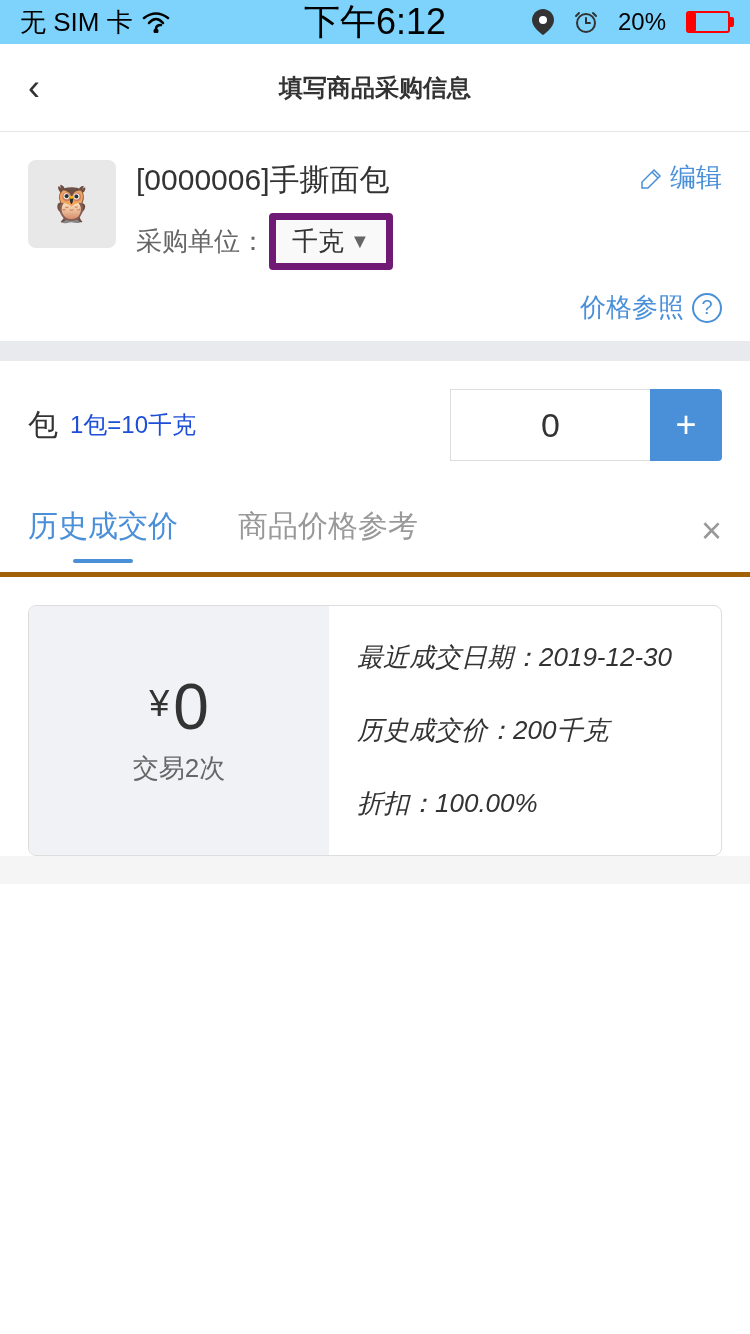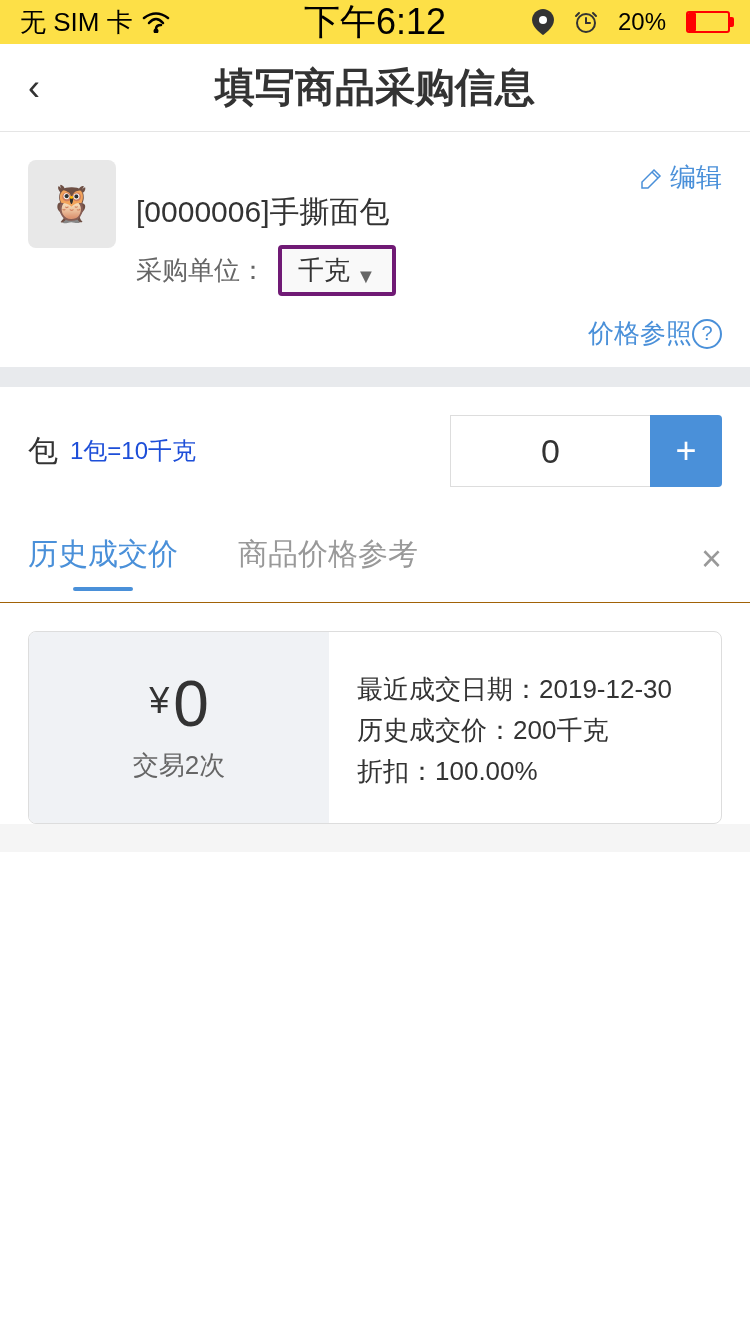--- a/index.html
+++ b/index.html
@@ -11,21 +11,21 @@
       font-family: -apple-system, "PingFang SC", "Helvetica Neue", Arial, sans-serif;
       background: #f5f5f5;
       font-size: 28px;
       color: #333;
     }
 
     
     .status-bar {
       width: 100%;
       height: 44px;
-      background: #fde047;
+      background: #7dd3fc;
       display: flex;
       align-items: center;
       justify-content: space-between;
       padding: 0 20px;
       font-size: 26px;
       color: #000;
     }
     .status-left {
       display: flex;
       align-items: center;
@@ -84,21 +84,21 @@
       border-bottom: 1px solid #e5e5e5;
     }
     .nav-back {
       position: absolute;
       left: 28px;
       font-size: 36px;
       color: #333;
       cursor: pointer;
     }
     .nav-title {
-      font-size: 40px;
+      font-size: 24px;
       font-weight: 600;
       color: #333;
     }
 
     
     .product-section {
       background: #fff;
       padding: 28px 28px 0 28px;
       margin-bottom: 0;
     }
@@ -129,60 +129,60 @@
       color: #999;
     }
     .product-info {
       flex: 1;
     }
     .product-name {
       font-size: 30px;
       font-weight: 500;
       color: #333;
       margin-bottom: 8px;
-      margin-top: 32px;
     }
     .product-unit-row {
       display: flex;
       align-items: center;
-      gap: 12px;
+      gap: 3px;
       margin-top: 12px;
     }
     .unit-label {
       font-size: 26px;
       color: #666;
     }
     .unit-select {
-      border: 4px solid #701a75;
+      border: 7px solid #701a75;
       border-radius: 4px;
       padding: 4px 16px;
       font-size: 26px;
       color: #333;
       background: #f9f9f9;
       display: flex;
-      align-items: flex-end;
+      align-items: center;
       gap: 6px;
     }
     .dropdown-arrow {
       font-size: 20px;
       color: #666;
     }
     .edit-link {
       color: #4a90d9;
       font-size: 26px;
       display: flex;
       align-items: center;
       gap: 7px;
       flex-shrink: 0;
     }
     .price-ref-link {
       color: #4a90d9;
       font-size: 26px;
       display: flex;
       align-items: center;
+      gap: 8px;
       white-space: nowrap;
     }
     .price-help-icon {
       width: 30px;
       height: 30px;
       border: 2px solid #4a90d9;
       border-radius: 50%;
       display: inline-flex;
       align-items: center;
       justify-content: center;
@@ -258,21 +258,21 @@
     .tabs-panel {
       background: #fff;
       margin-top: 0;
     }
     .tabs-header {
       display: flex;
       align-items: center;
       justify-content: space-between;
       padding: 0 28px;
       height: 88px;
-      border-bottom: 1px solid #a16207;
+      border-bottom: 5px solid #a16207;
       position: relative;
     }
     .tabs-left {
       display: flex;
       align-items: center;
       gap: 60px;
     }
     .tab-item {
       font-size: 30px;
       color: #999;
@@ -338,22 +338,23 @@
     .trade-count {
       font-size: 26px;
       color: #666;
       margin-top: 12px;
     }
     .card-right {
       flex: 1;
       padding: 32px 28px;
       display: flex;
       flex-direction: column;
-      gap: 2px;
-      justify-content: flex-end;
+      gap: 34px;
+      justify-content: flex-start;
+      font-style: italic;
     }
     .card-detail-row {
       font-size: 26px;
       color: #333;
       line-height: 1.5;
     }
 
     
     .page-body {
       background: #fff;

